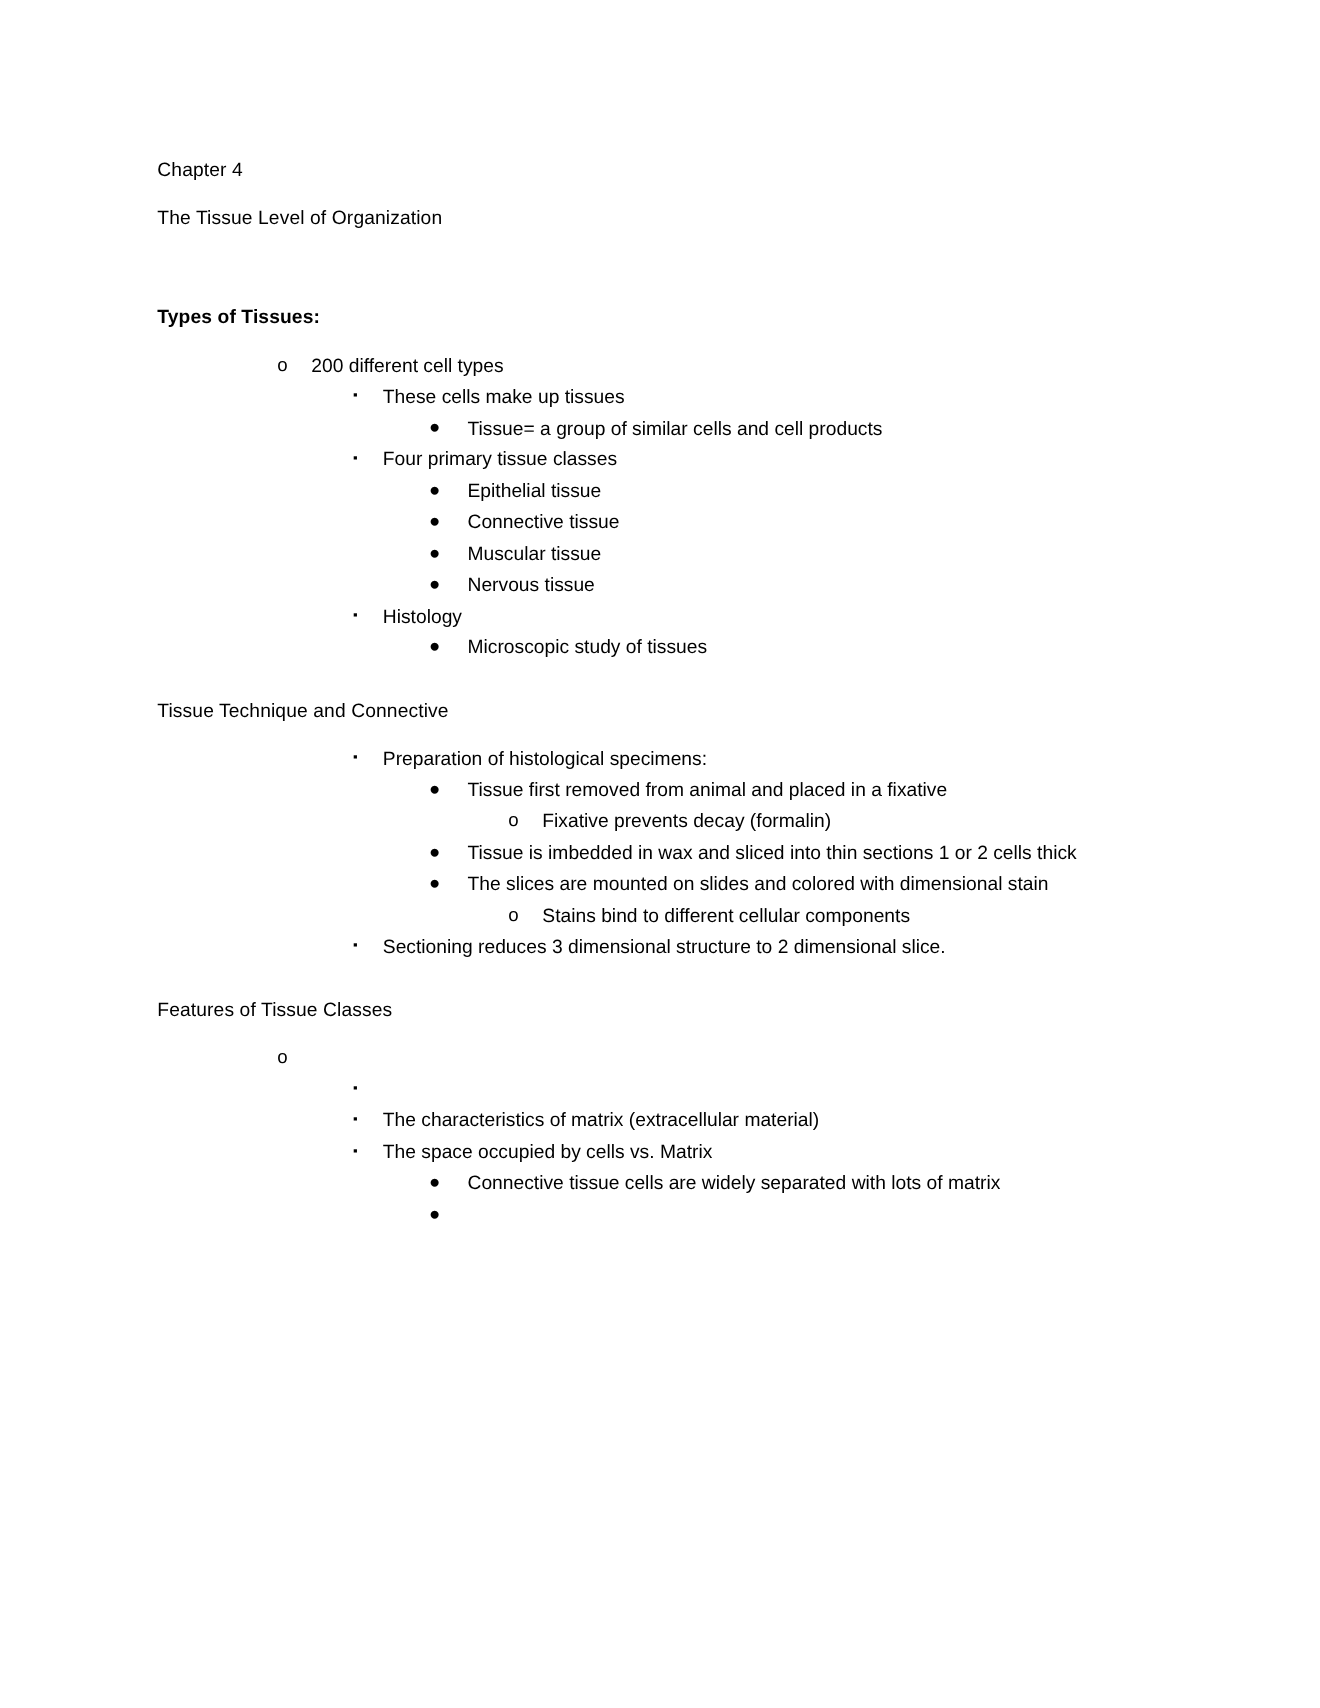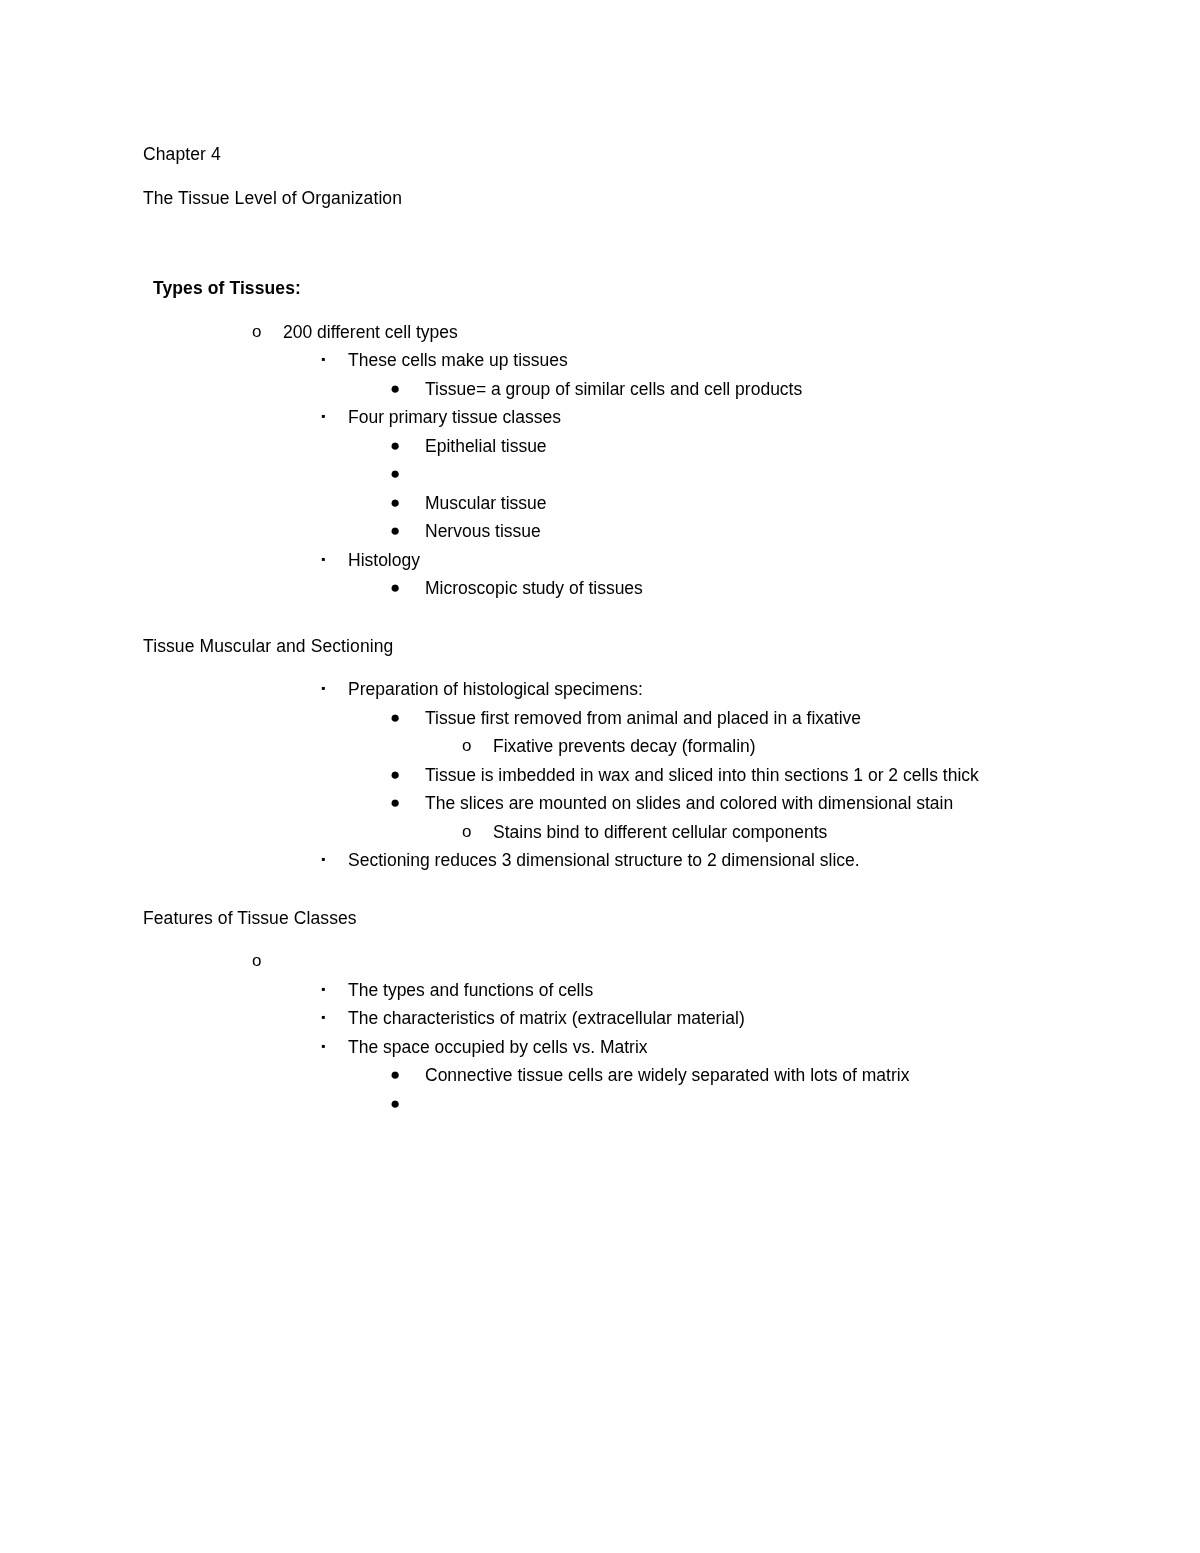--- a/index.html
+++ b/index.html
@@ -37,21 +37,20 @@
     margin: 0 0 15px 0;
   }
 
   
   .section-head {
     margin: 0;
     padding-top: 0;
   }
   .section-head.gap-large {
     margin-top: 62px;
-    margin-left: 10px;
   }
   .section-head.gap-med {
     margin-top: 29px;
   }
   .section-head.bold {
     font-weight: bold;
   }
 
   
   .bullets {
@@ -130,20 +129,21 @@
       <li class="row lvl2">
         <span class="marker m-square">▪</span>
         <span class="row-text">Four primary tissue classes</span>
       </li>
       <li class="row lvl3">
         <span class="marker m-disc">●</span>
         <span class="row-text">Epithelial tissue</span>
       </li>
       <li class="row lvl3">
         <span class="marker m-disc">●</span>
+        <span class="row-text">Connective tissue</span>
       </li>
       <li class="row lvl3">
         <span class="marker m-disc">●</span>
         <span class="row-text">Muscular tissue</span>
       </li>
       <li class="row lvl3">
         <span class="marker m-disc">●</span>
         <span class="row-text">Nervous tissue</span>
       </li>
       <li class="row lvl2">
@@ -151,21 +151,21 @@
         <span class="row-text">Histology</span>
       </li>
       <li class="row lvl3">
         <span class="marker m-disc">●</span>
         <span class="row-text">Microscopic study of tissues</span>
       </li>
     </ul>
   </div>
 
   <div class="doc-section">
-    <div class="doc-line section-head gap-med">Tissue Muscular and Sectioning</div>
+    <div class="doc-line section-head gap-med">Tissue Technique and Connective</div>
     <ul class="bullets gap-top">
       <li class="row lvl2">
         <span class="marker m-square">▪</span>
         <span class="row-text">Preparation of histological specimens:</span>
       </li>
       <li class="row lvl3">
         <span class="marker m-disc">●</span>
         <span class="row-text">Tissue first removed from animal and placed in a fixative</span>
       </li>
       <li class="row lvl4">
@@ -192,21 +192,20 @@
   </div>
 
   <div class="doc-section">
     <div class="doc-line section-head gap-med">Features of Tissue Classes</div>
     <ul class="bullets gap-top">
       <li class="row lvl1">
         <span class="marker m-circle">o</span>
       </li>
       <li class="row lvl2">
         <span class="marker m-square">▪</span>
-        <span class="row-text">The types and functions of cells</span>
       </li>
       <li class="row lvl2">
         <span class="marker m-square">▪</span>
         <span class="row-text">The characteristics of matrix (extracellular material)</span>
       </li>
       <li class="row lvl2">
         <span class="marker m-square">▪</span>
         <span class="row-text">The space occupied by cells vs. Matrix</span>
       </li>
       <li class="row lvl3">

